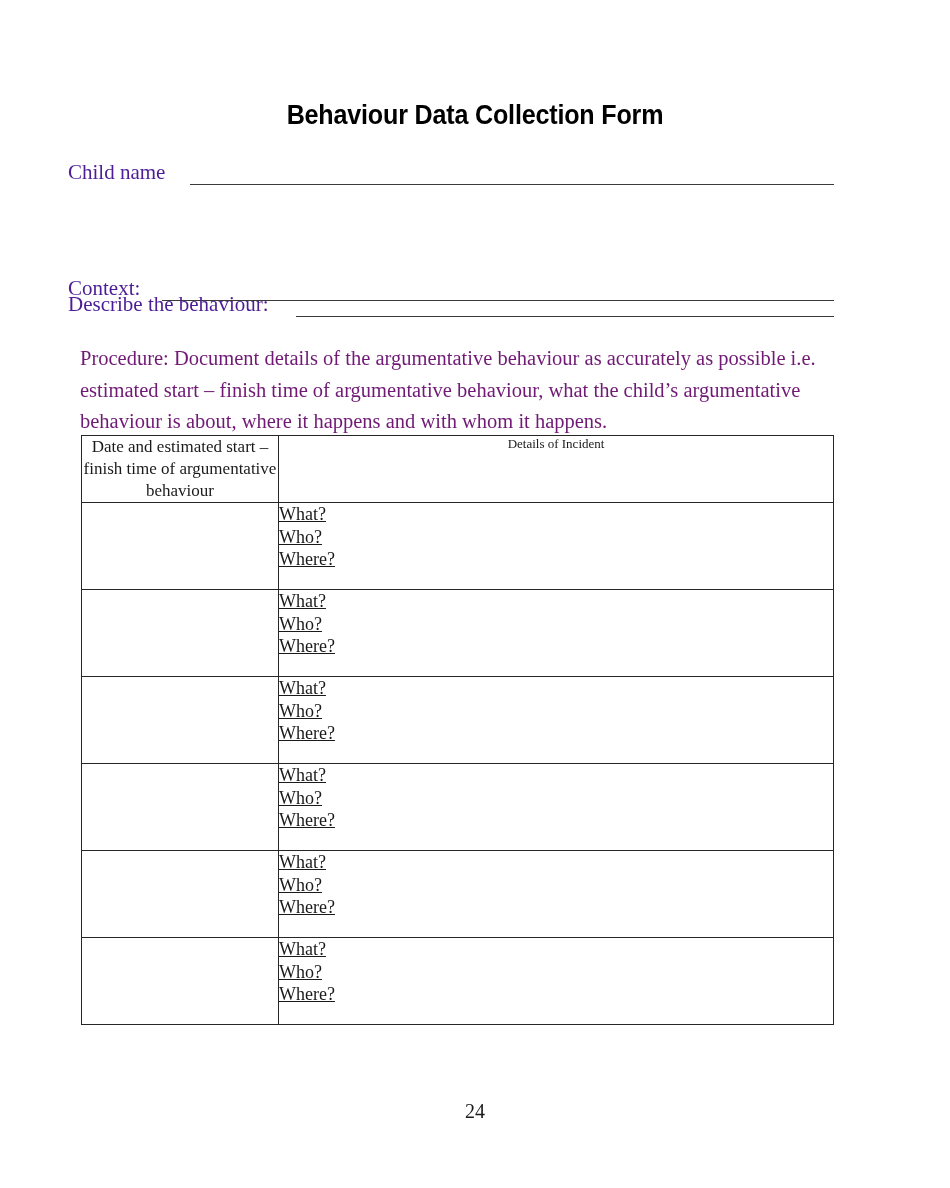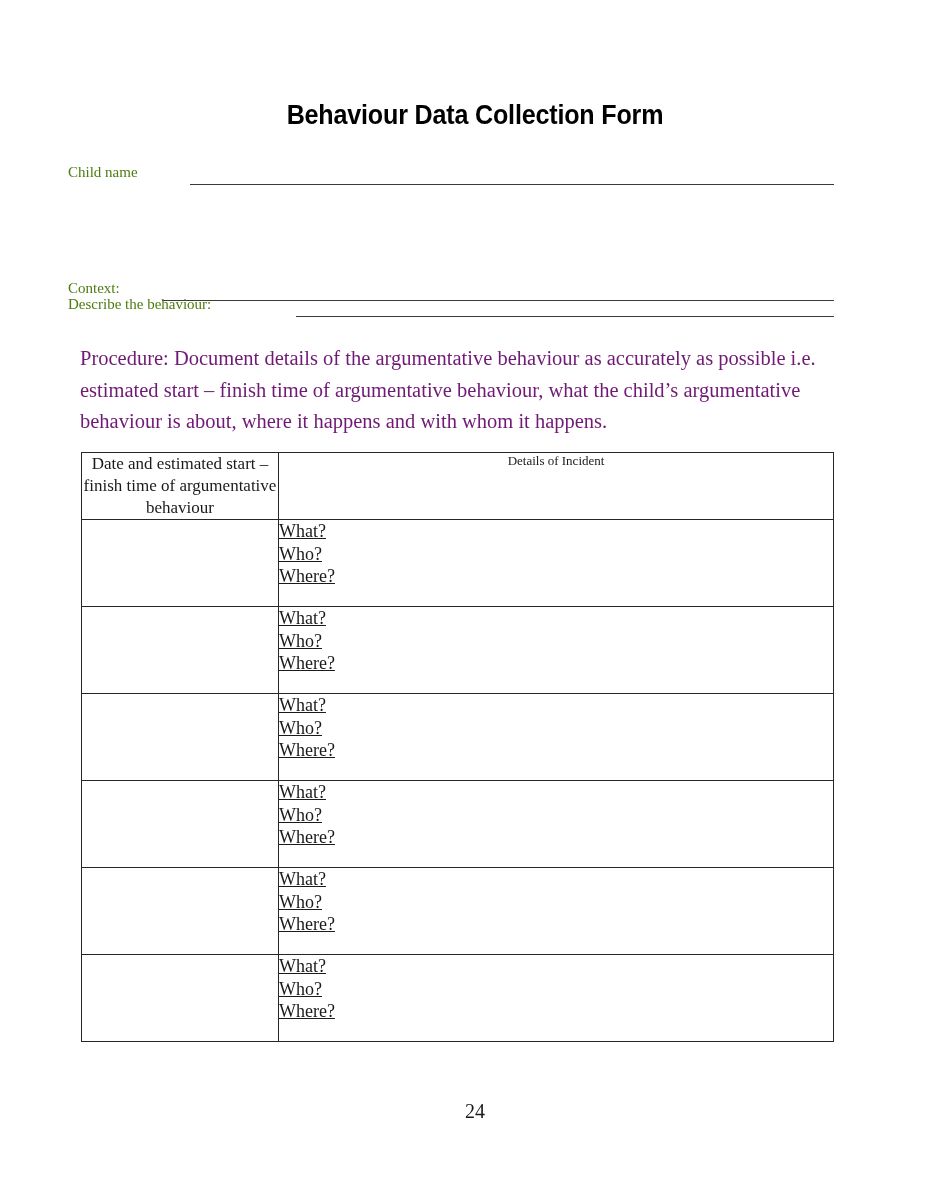--- a/index.html
+++ b/index.html
@@ -43,24 +43,24 @@
   .field-row {
     position: absolute;
     left: 68px;
     width: 766px;
     height: 26px;
   }
   .field-label {
     position: absolute;
     left: 0;
     top: 0;
-    font-size: 15px;
+    font-size: 21px;
     line-height: 24px;
     white-space: nowrap;
-    color: #4d7c0f;
+    color: #4c1d95;
   }
   .field-line {
     position: absolute;
     bottom: 1px;
     right: 0;
     height: 0;
     border-bottom: 1.6px solid #3a3a3a;
   }
 
   #field-0 { top: 160px; }
@@ -83,21 +83,21 @@
     line-height: 31.5px;
     text-align: left;
     color: #701a75;
     margin-left: 12px;
   }
 
   
   .data-table {
     position: absolute;
     left: 81px;
-    top: 452px;
+    top: 435px;
     width: 752px;
     border-collapse: collapse;
     table-layout: fixed;
     border-radius: 20px;
   }
   .data-table td, .data-table th {
     border: 1.7px solid #262626;
     padding: 0;
     vertical-align: top;
     font-weight: normal;

